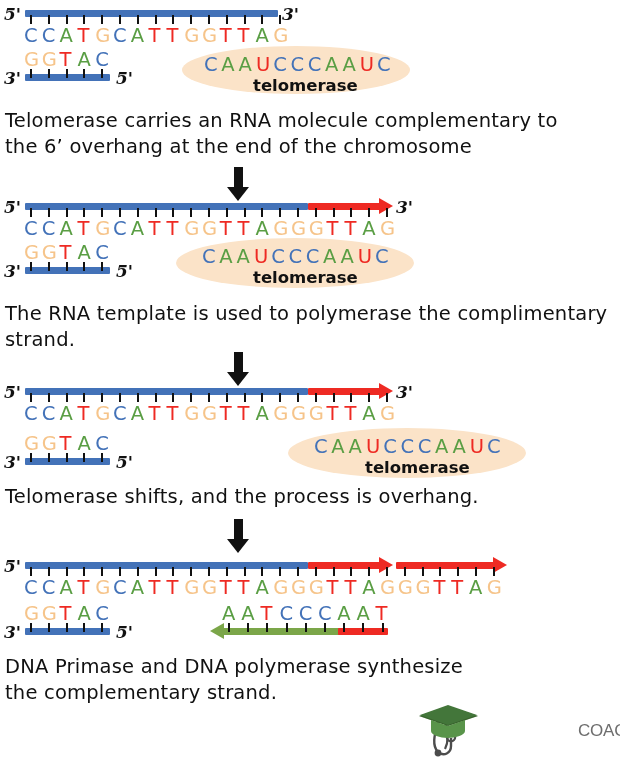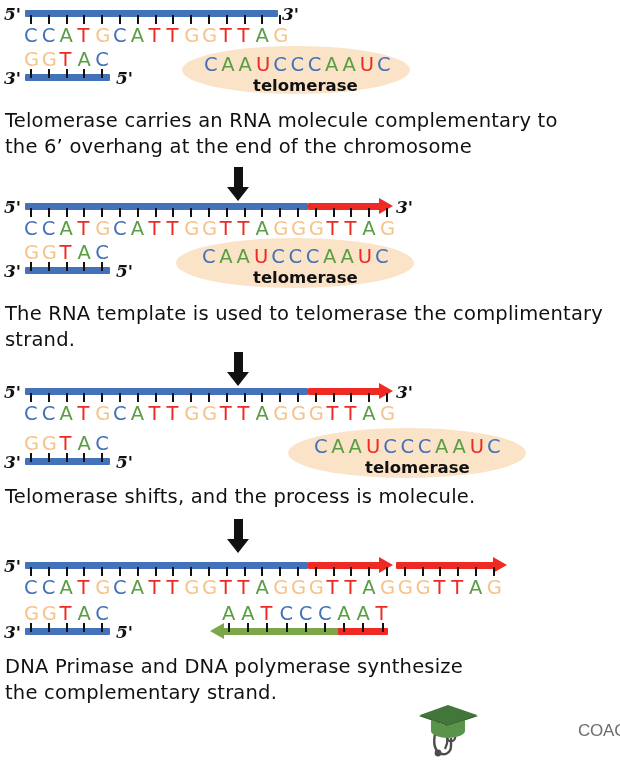--- a/index.html
+++ b/index.html
@@ -263,21 +263,21 @@
         <span class="b bC" style="position: absolute; left: 271.2px; top: 247px;">C</span>
         <span class="b bC" style="position: absolute; left: 288.5px; top: 247px;">C</span>
         <span class="b bC" style="position: absolute; left: 305.8px; top: 247px;">C</span>
         <span class="b bA" style="position: absolute; left: 323.1px; top: 247px;">A</span>
         <span class="b bA" style="position: absolute; left: 340.4px; top: 247px;">A</span>
         <span class="b bU" style="position: absolute; left: 357.7px; top: 247px;">U</span>
         <span class="b bC" style="position: absolute; left: 375px; top: 247px;">C</span>
       </div>
     <span class="telolabel" style="left:253px;top:268px;">telomerase</span>
 
-    <div class="caption" style="left:5px;top:301px;width:610px;">The RNA template is used to telomerase the complimentary
+    <div class="caption" style="left:5px;top:301px;width:610px;">The RNA template is used to polymerase the complimentary
 strand.</div>
   </div>
 
   <div class="procarrow" style="left:227px;top:352px;">
     <div class="shaft"></div>
       <div class="head"></div>
   </div>
 
   <div>
     <span class="prime" style="left:4px;top:382px;">5'</span>
@@ -359,21 +359,21 @@
         <span class="b bC" style="position: absolute; left: 383.2px; top: 437px;">C</span>
         <span class="b bC" style="position: absolute; left: 400.5px; top: 437px;">C</span>
         <span class="b bC" style="position: absolute; left: 417.8px; top: 437px;">C</span>
         <span class="b bA" style="position: absolute; left: 435.1px; top: 437px;">A</span>
         <span class="b bA" style="position: absolute; left: 452.4px; top: 437px;">A</span>
         <span class="b bU" style="position: absolute; left: 469.7px; top: 437px;">U</span>
         <span class="b bC" style="position: absolute; left: 487px; top: 437px;">C</span>
       </div>
     <span class="telolabel" style="left:365px;top:458px;">telomerase</span>
 
-    <div class="caption" style="left:5px;top:484px;width:610px;">Telomerase shifts, and the process is molecule.</div>
+    <div class="caption" style="left:5px;top:484px;width:610px;">Telomerase shifts, and the process is overhang.</div>
   </div>
 
   <div class="procarrow" style="left:227px;top:519px;">
     <div class="shaft"></div>
       <div class="head"></div>
   </div>
 
   <div>
     <span class="prime" style="left:4px;top:556px;">5'</span>
     <div class="bar blue" style="left:25px;top:562px;width:283px;"></div>

